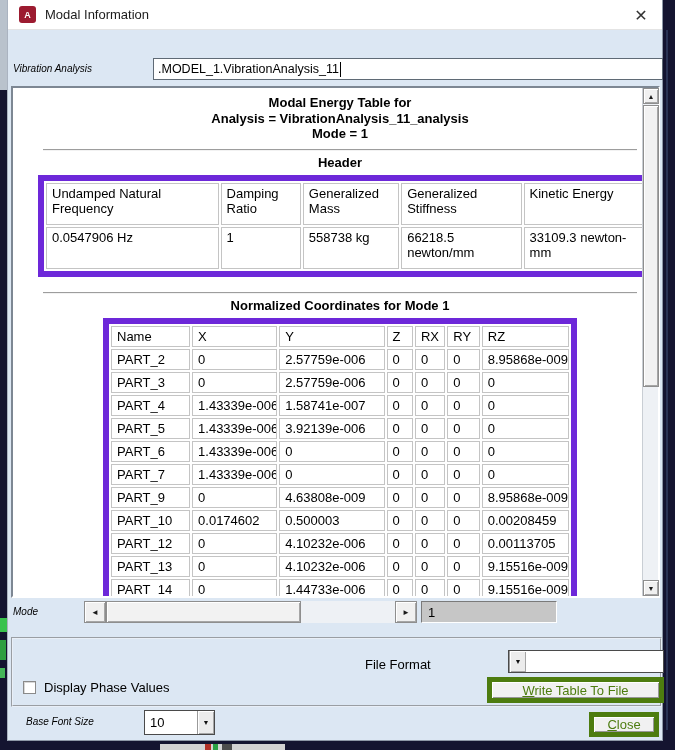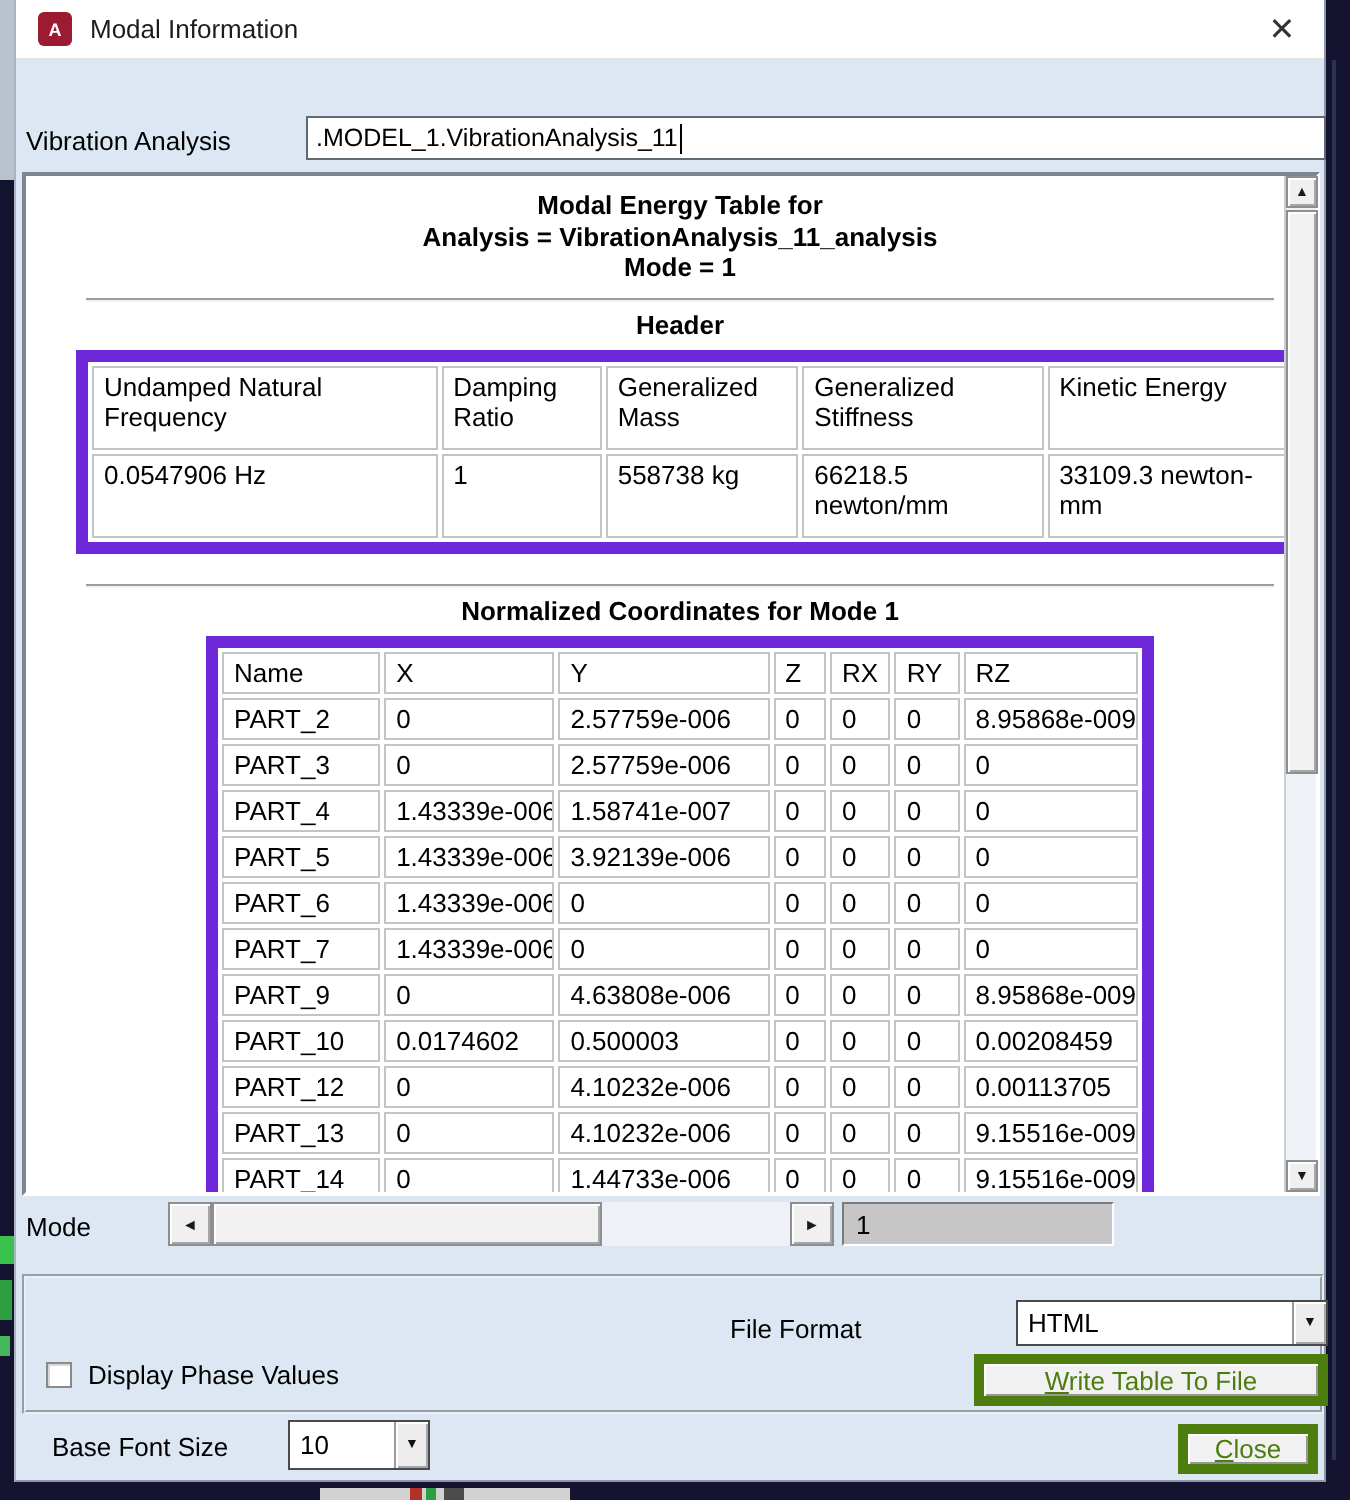--- a/index.html
+++ b/index.html
@@ -19,21 +19,21 @@
             border-right:1px solid #8d97a6; border-left:1px solid #aab3c0; border-bottom:1px solid #8d97a6; }
 
   .titlebar { position:absolute; left:0; top:0; width:100%; height:30px; background:#ffffff;
               display:flex; align-items:center; border-bottom:1px solid #e4e4e4; }
   .app-icon { width:17px; height:17px; margin-left:11px; background:#9c1b30; color:#fff; border-radius:3px;
               font-size:9px; font-weight:bold; display:flex; align-items:center; justify-content:center; }
   .title-text { margin-left:9px; font-size:13px; color:#1c1c1c; }
   .close-x { position:absolute; right:11px; top:5px; width:20px; height:20px; font-size:16px; color:#333;
              display:flex; align-items:center; justify-content:center; cursor:pointer; }
 
-  .field-label { position:absolute; font-size:13px; color:#000; }
+  .field-label { position:absolute; font-size:10px; color:#000;font-style:italic; }
   .lbl-analysis { left:5px; top:63px; }
   .textfield { position:absolute; left:145px; top:58px; width:510px; height:22px; background:#fff;
                border:1px solid #5f6a75; font-size:12.5px; display:flex; align-items:center; padding-left:4px; }
   .caret { display:inline-block; width:1px; height:15px; background:#000; margin-left:1px; }
 
   
   .content-frame { position:absolute; left:3px; top:86px; width:649px; height:512px; background:#fff;
                    border:2px solid; border-color:#7d8793 #ffffff #ffffff #7d8793; }
   .content { position:absolute; left:0; top:0; right:16px; bottom:0; background:#fff; overflow:hidden;
              font-size:13px; color:#000;padding-left:25px; }
@@ -235,21 +235,21 @@
                 <td>1.43339e-006</td>
                 <td>0</td>
                 <td>0</td>
                 <td>0</td>
                 <td>0</td>
                 <td>0</td>
               </tr>
               <tr>
                 <td>PART_9</td>
                 <td>0</td>
-                <td>4.63808e-006</td>
+                <td>4.63808e-009</td>
                 <td>0</td>
                 <td>0</td>
                 <td>0</td>
                 <td>8.95868e-009</td>
               </tr>
               <tr>
                 <td>PART_10</td>
                 <td>0.0174602</td>
                 <td>0.500003</td>
                 <td>0</td>
@@ -298,21 +298,20 @@
     <div class="hscroll">
       <div class="hs-btn hs-left">◄</div>
       <div class="h-thumb"></div>
       <div class="hs-btn hs-right">►</div>
     </div>
     <div class="mode-value">1</div>
 
     <div class="panel">
       <span class="lbl-fileformat">File Format</span>
       <div class="combo combo-format">
-        <span class="combo-text">HTML</span>
         <span class="combo-btn">▼</span>
       </div>
       <span class="checkbox"></span>
       <span class="lbl-phase">Display Phase Values</span>
       <button class="btn btn-write accel">Write Table To File</button>
     </div>
 
     <span class="field-label lbl-fontsize">Base Font Size</span>
     <div class="combo combo-fontsize">
       <span class="combo-text">10</span>

